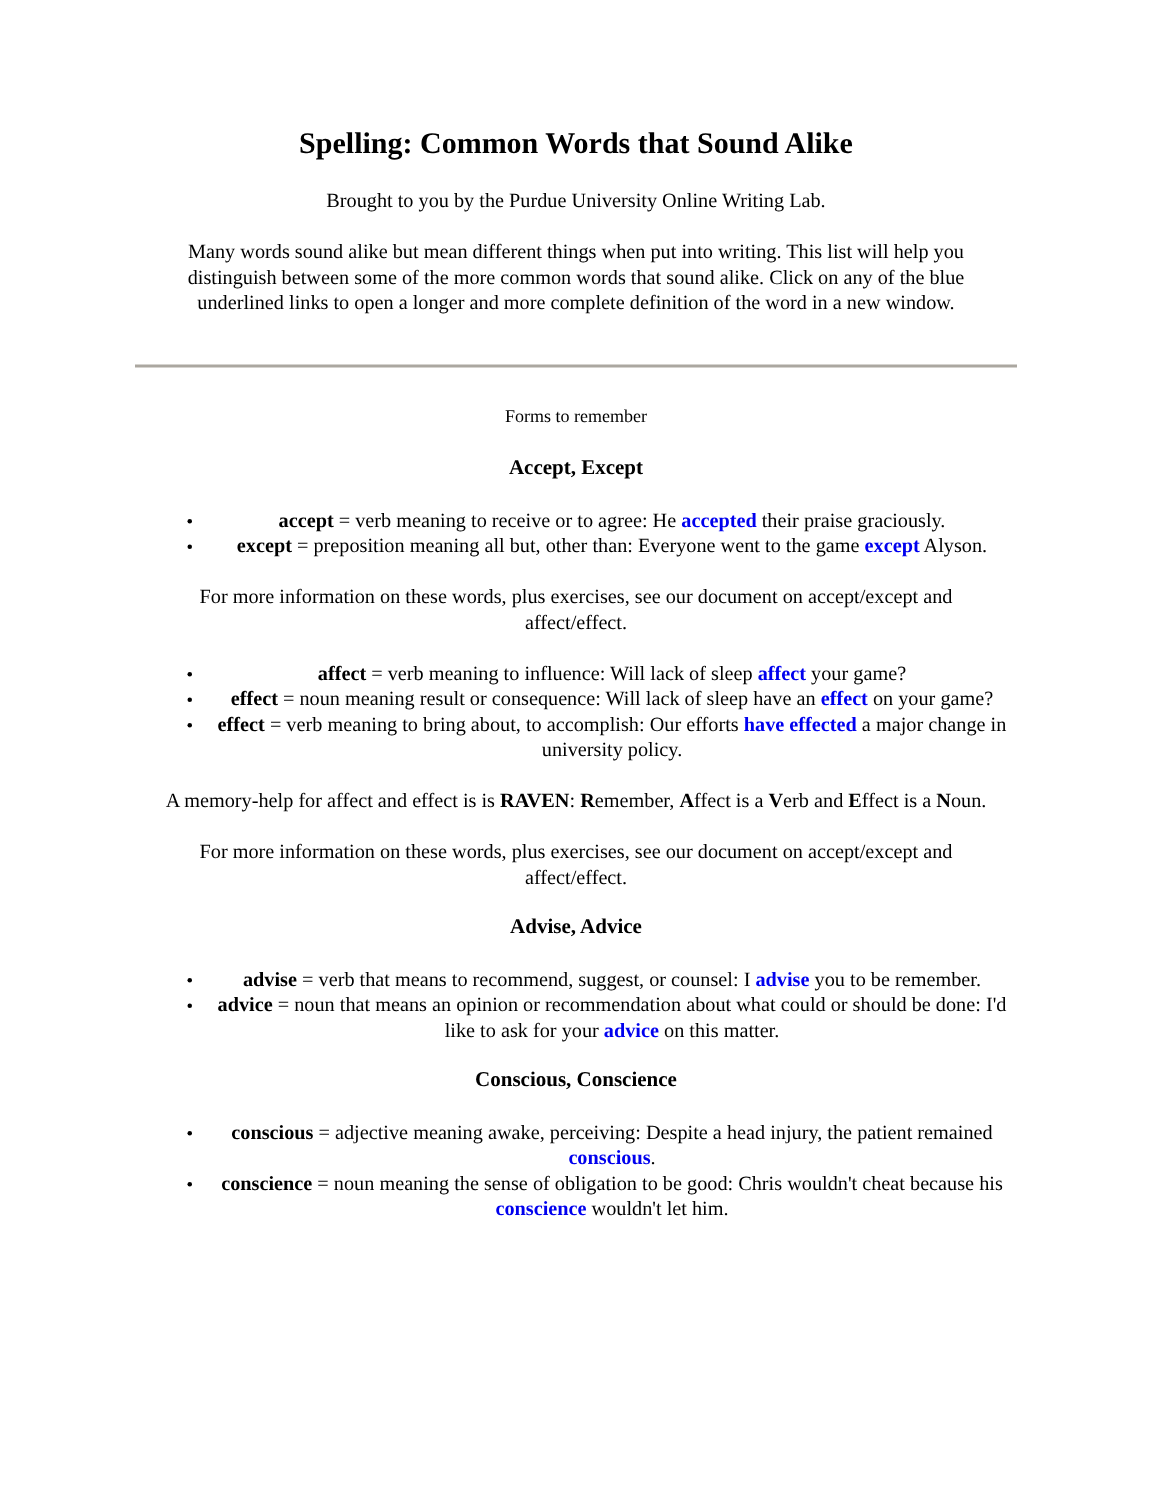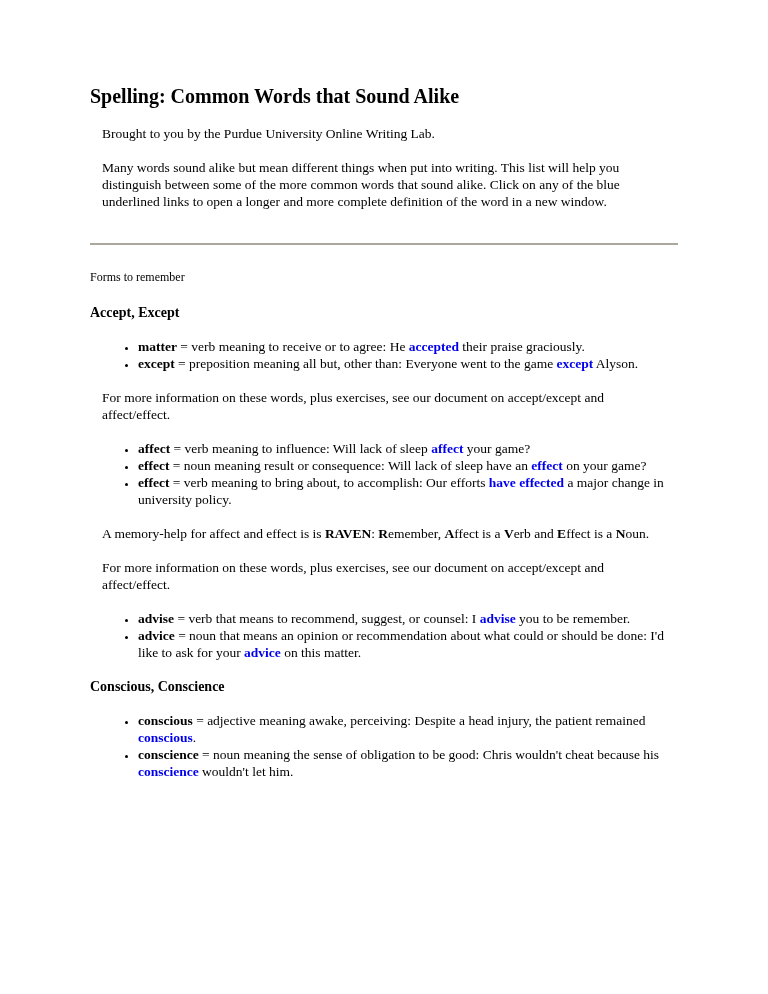--- a/index.html
+++ b/index.html
@@ -19,20 +19,21 @@
     box-sizing: border-box;
     width: 768px;
     height: 994px;
     padding: 84px 90px 0 90px;
     background: #ffffff;
   }
   .content {
     width: 588px;
     font-size: 13.5px;
     line-height: 17px;
+    text-align: center;
   }
   .content h1 {
     font-size: 20px;
     line-height: 24px;
     font-weight: bold;
     margin: 0 0 17px 0;
   }
   .content h2 {
     font-size: 12px;
     line-height: 19px;
@@ -80,31 +81,32 @@
 
 <main class="page">
   <div class="content">
       <h1><span>Spelling: Common Words that Sound Alike</span></h1>
       <p><span>Brought to you by the Purdue University Online Writing Lab.</span></p>
       <p><span>Many words sound alike but mean different things when put into writing. This list will help you distinguish between some of the more common words that sound alike. Click on any of the blue underlined links to open a longer and more complete definition of the word in a new window.</span></p>
       <hr>
       <h2><span>Forms to remember</span></h2>
       <h3><span>Accept, Except</span></h3>
       <ul>
-        <li><strong>matter</strong><span> = verb meaning to receive or to agree: He </span><a class="word-link" href="#">accepted</a><span> their praise graciously.</span></li>
+        <li><strong>accept</strong><span> = verb meaning to receive or to agree: He </span><a class="word-link" href="#">accepted</a><span> their praise graciously.</span></li>
         <li><strong>except</strong><span> = preposition meaning all but, other than: Everyone went to the game </span><a class="word-link" href="#">except</a><span> Alyson.</span></li>
       </ul>
       <p><span>For more information on these words, plus exercises, see our document on accept/except and affect/effect.</span></p>
       <ul>
         <li><strong>affect</strong><span> = verb meaning to influence: Will lack of sleep </span><a class="word-link" href="#">affect</a><span> your game?</span></li>
         <li><strong>effect</strong><span> = noun meaning result or consequence: Will lack of sleep have an </span><a class="word-link" href="#">effect</a><span> on your game?</span></li>
         <li><strong>effect</strong><span> = verb meaning to bring about, to accomplish: Our efforts </span><a class="word-link" href="#">have effected</a><span> a major change in university policy.</span></li>
       </ul>
       <p><span>A memory-help for affect and effect is is </span><strong>RAVEN</strong><span>: </span><strong>R</strong><span>emember, </span><strong>A</strong><span>ffect is a </span><strong>V</strong><span>erb and </span><strong>E</strong><span>ffect is a </span><strong>N</strong><span>oun.</span></p>
       <p><span>For more information on these words, plus exercises, see our document on accept/except and affect/effect.</span></p>
+      <h3><span>Advise, Advice</span></h3>
       <ul>
         <li><strong>advise</strong><span> = verb that means to recommend, suggest, or counsel: I </span><a class="word-link" href="#">advise</a><span> you to be remember.</span></li>
         <li><strong>advice</strong><span> = noun that means an opinion or recommendation about what could or should be done: I'd like to ask for your </span><a class="word-link" href="#">advice</a><span> on this matter.</span></li>
       </ul>
       <h3><span>Conscious, Conscience</span></h3>
       <ul>
         <li><strong>conscious</strong><span> = adjective meaning awake, perceiving: Despite a head injury, the patient remained </span><a class="word-link" href="#">conscious</a><span>.</span></li>
         <li><strong>conscience</strong><span> = noun meaning the sense of obligation to be good: Chris wouldn't cheat because his </span><a class="word-link" href="#">conscience</a><span> wouldn't let him.</span></li>
       </ul>
     </div>

